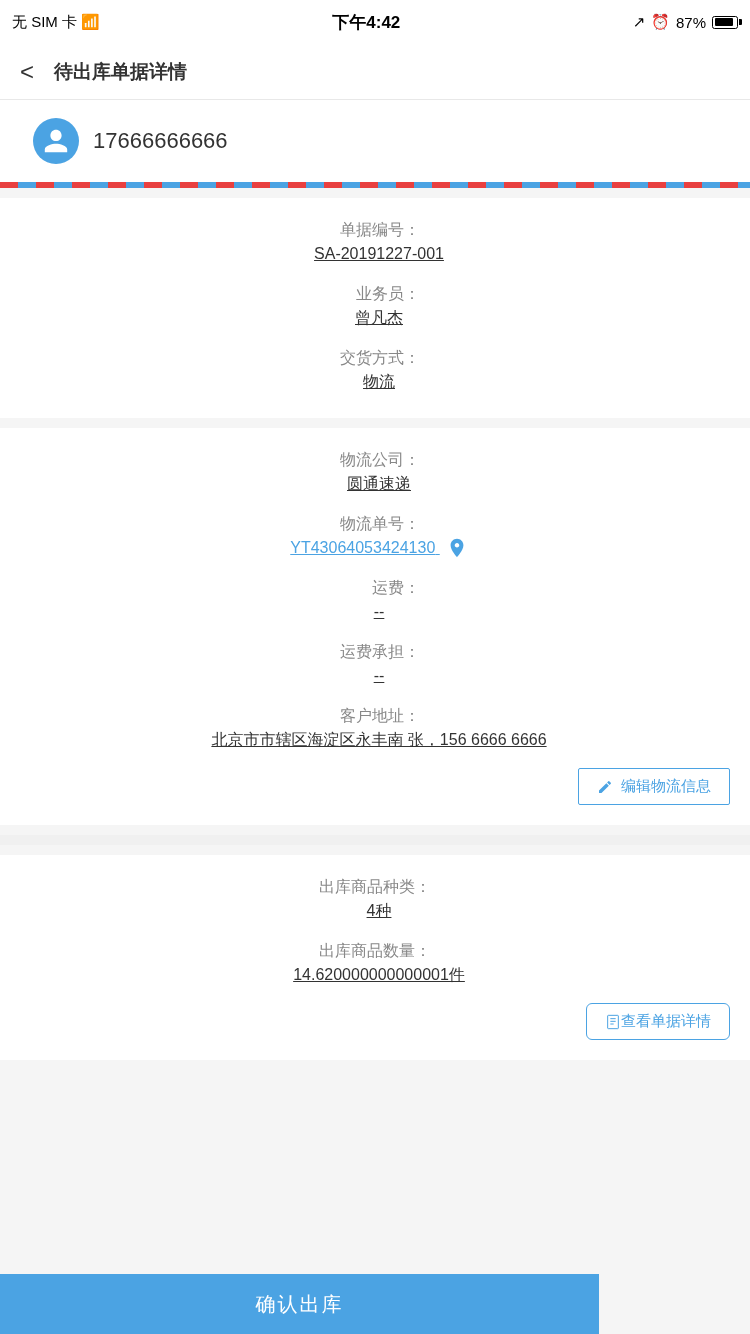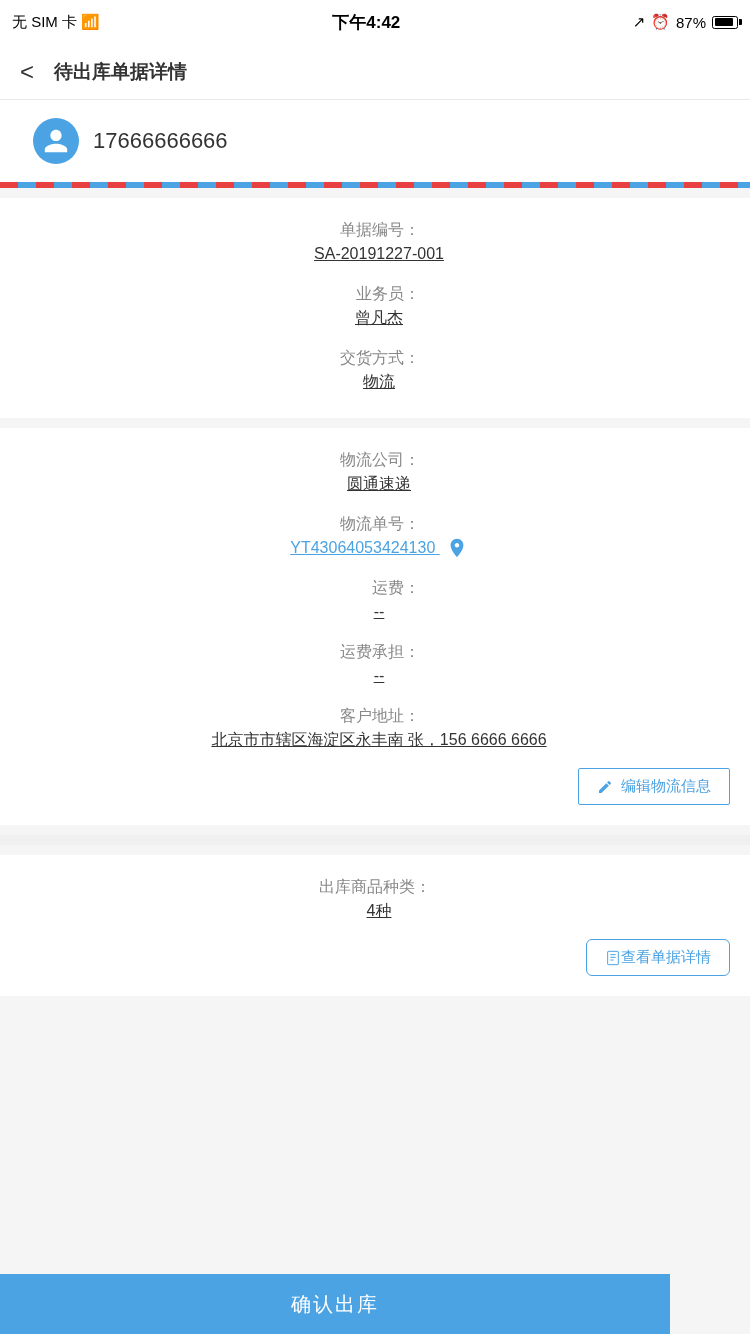--- a/index.html
+++ b/index.html
@@ -176,21 +176,21 @@
     .bottom-space {
       height: 220px;
       background: #f5f5f5;
     }
 
     
     .confirm-btn-wrap {
       position: fixed;
       bottom: 0;
       left: 0;
-      width: 670px;
+      width: 599px;
       background: #4ba3e3;
       height: 60px;
       display: flex;
       align-items: center;
       justify-content: center;
       cursor: pointer;
     }
     .confirm-btn-text {
       color: #fff;
       font-size: 20px;
@@ -294,20 +294,24 @@
   </div>
 </div>
 
 <div class="gray-divider"></div>
 
 <div class="section-card">
   <div class="info-row">
     <span class="info-label">出库商品种类：</span>
     <span class="info-value">4种</span>
   </div>
+  <div class="info-row">
+    <span class="info-label">出库商品数量：</span>
+    <span class="info-value">14.620000000000001件</span>
+  </div>
 
   <div class="btn-view">
     <button class="btn-view-inner">
       <svg viewBox="0 0 24 24" width="16" height="16">
         <rect x="4" y="2" width="16" height="20" rx="1" ry="1" stroke="#4ba3e3" stroke-width="1.5" fill="none"></rect>
         <line x1="8" y1="7" x2="16" y2="7" stroke="#4ba3e3" stroke-width="1.5"></line>
         <line x1="8" y1="11" x2="16" y2="11" stroke="#4ba3e3" stroke-width="1.5"></line>
         <line x1="8" y1="15" x2="13" y2="15" stroke="#4ba3e3" stroke-width="1.5"></line>
       </svg>
       <span>查看单据详情</span>

